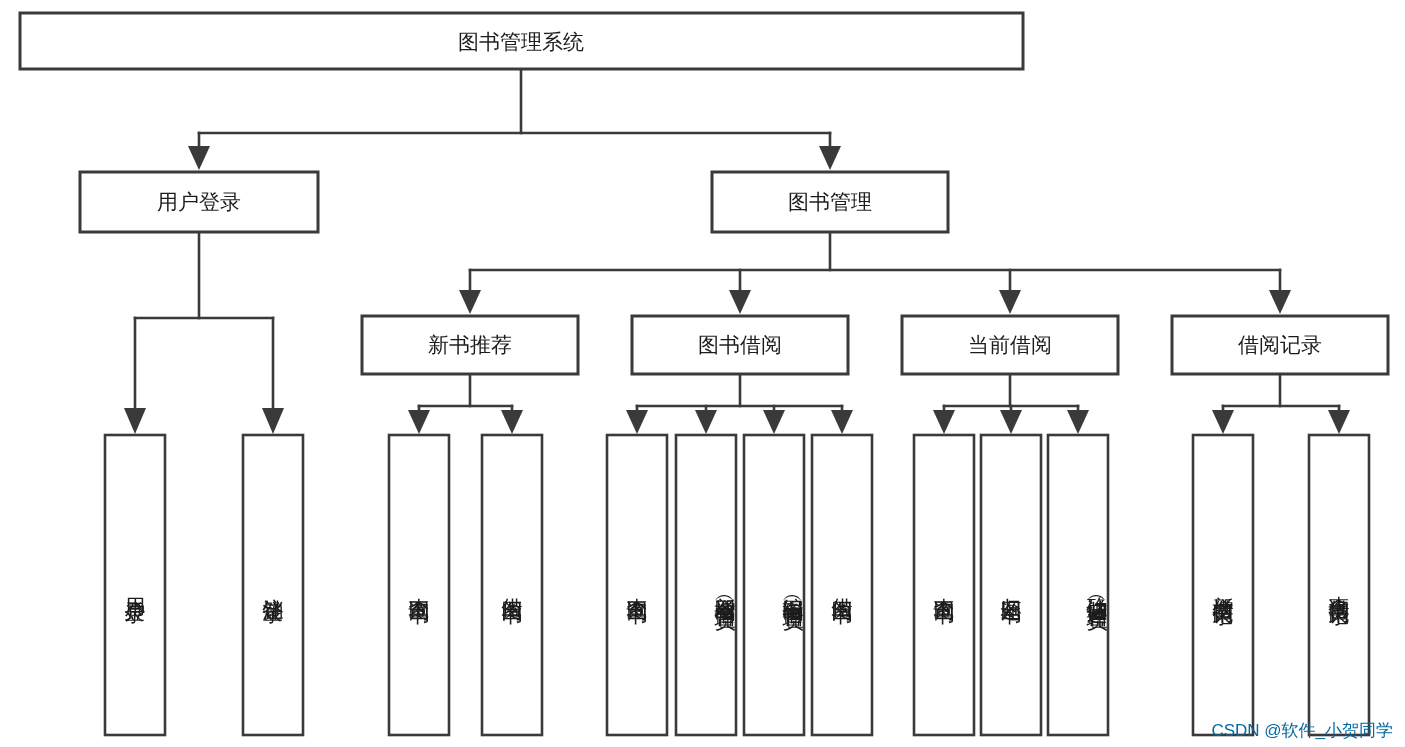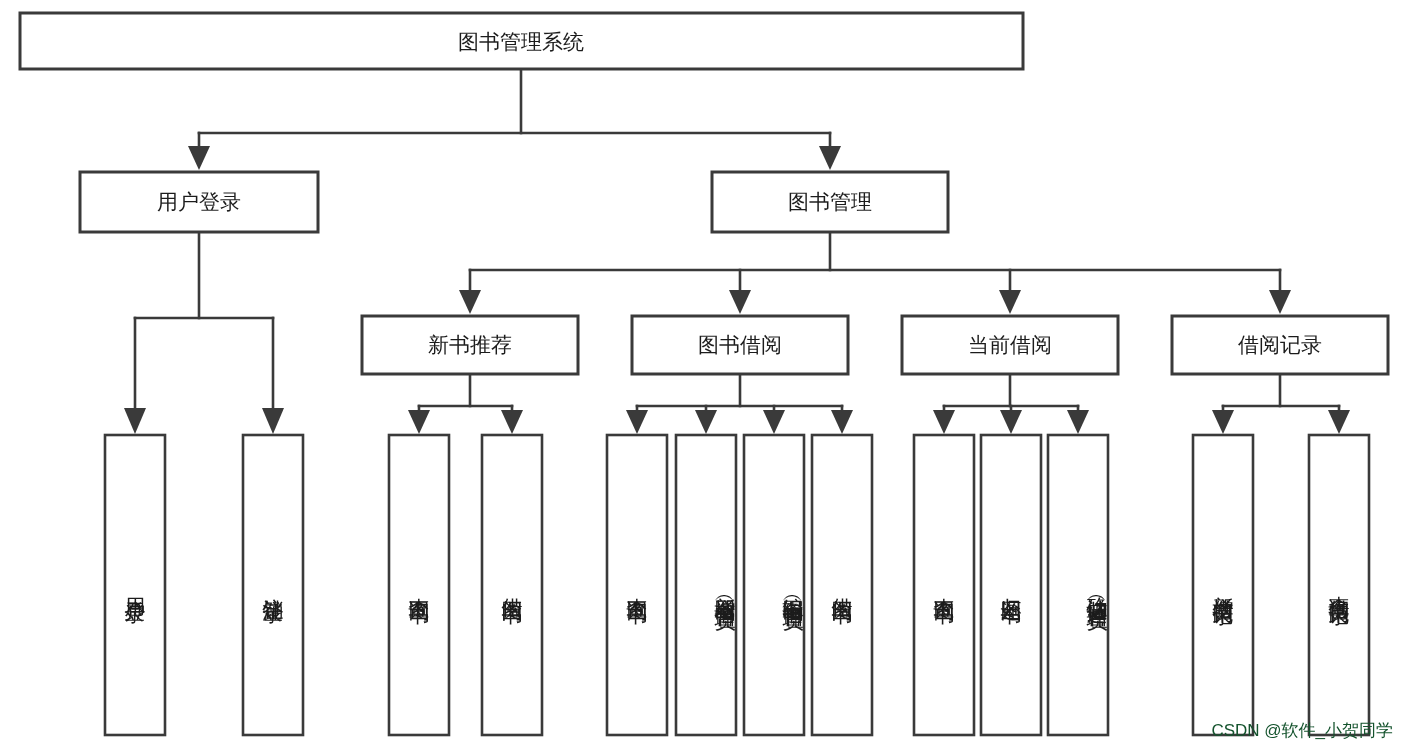--- a/index.html
+++ b/index.html
@@ -66,21 +66,21 @@
     justify-content: center;
     white-space: nowrap;
     user-select: none;
   }
   .watermark {
     position: absolute;
     right: 12px;
     bottom: 5px;
     font-family: "Liberation Sans", "DejaVu Sans", sans-serif;
     font-size: 17px;
-    color: #14532d;
+    color: #0369a1;
     white-space: nowrap;
     user-select: none;
   }
 </style>
 </head>
 <body>
 
 <div id="diagram-root">
 
   <svg class="diagram-canvas" viewBox="0 0 1405 747">

